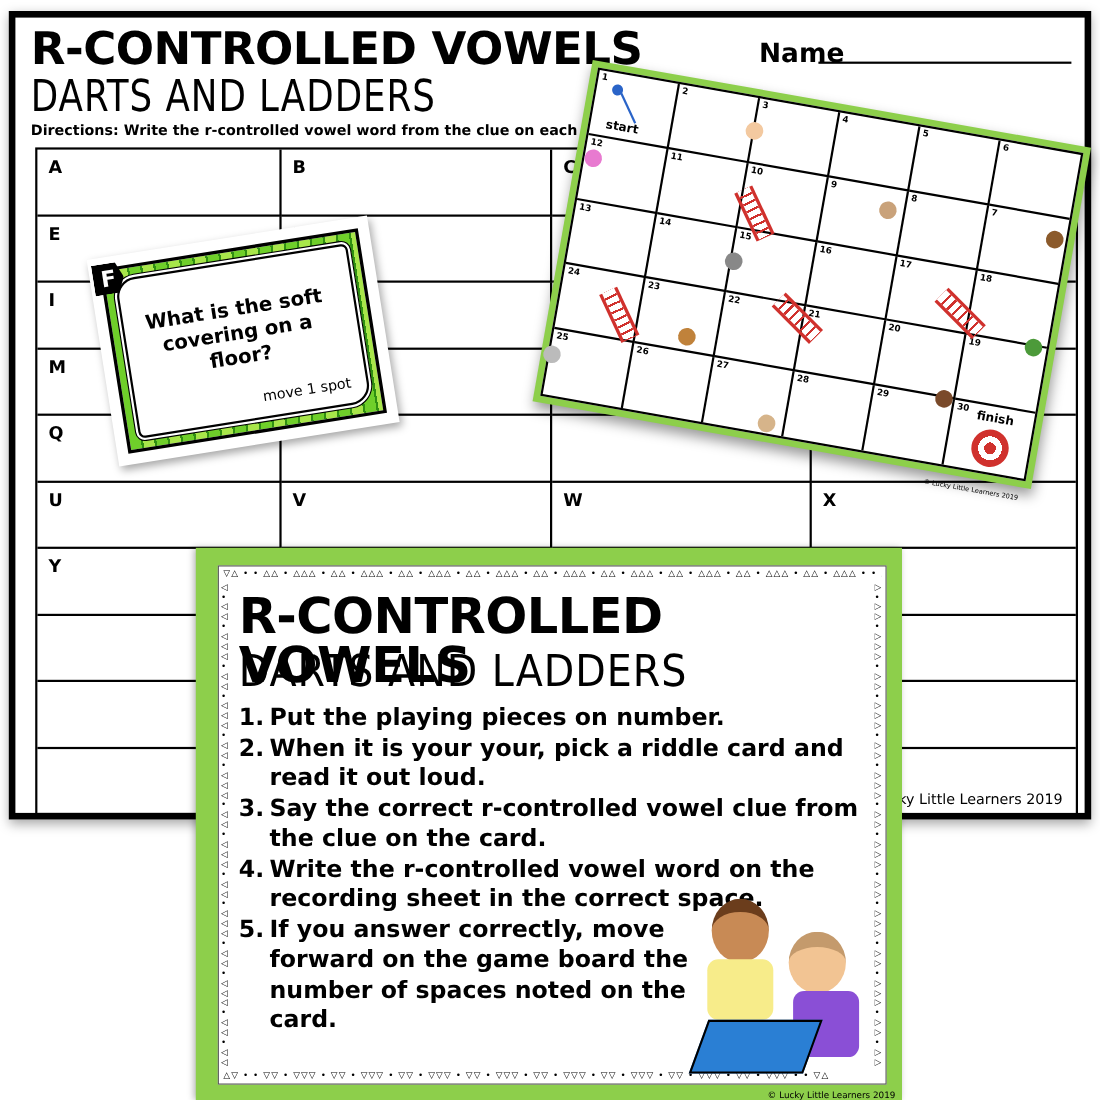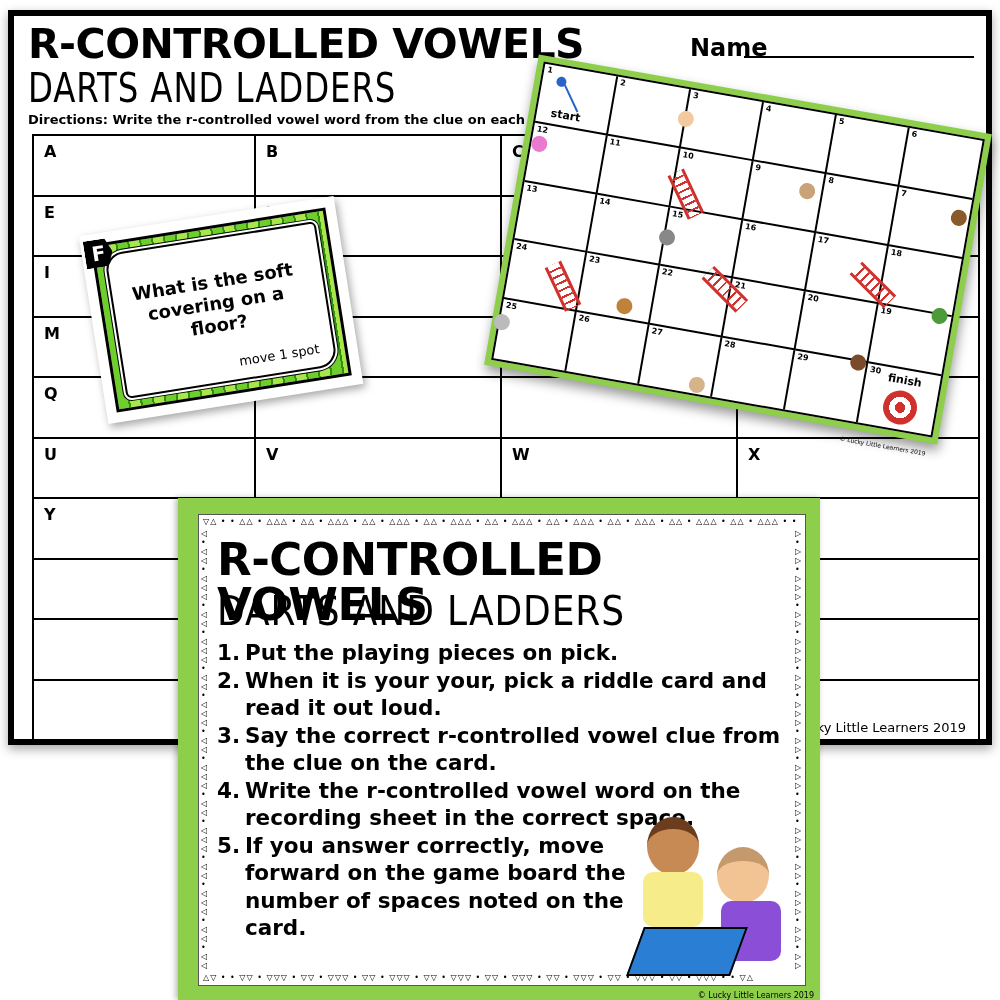--- a/index.html
+++ b/index.html
@@ -242,21 +242,21 @@
   <div class="poster-inner">
     <div class="poster-border-top">▽△ • • △△ • △△△ • △△ • △△△ • △△ • △△△ • △△ • △△△ • △△ • △△△ • △△ • △△△ • △△ • △△△ • △△ • △△△ • △△ • △△△ • • △▽</div>
     <div class="poster-border-bottom">△▽ • • ▽▽ • ▽▽▽ • ▽▽ • ▽▽▽ • ▽▽ • ▽▽▽ • ▽▽ • ▽▽▽ • ▽▽ • ▽▽▽ • ▽▽ • ▽▽▽ • ▽▽ • ▽▽▽ • ▽▽ • ▽▽▽ • • ▽△</div>
     <div class="poster-border-left">◁•◁◁•◁◁◁•◁◁•◁◁◁•◁◁•◁◁◁•◁◁•◁◁◁•◁◁•◁◁◁•◁◁•◁◁◁•◁◁•◁◁◁•◁◁•◁◁◁•◁◁•◁◁◁</div>
     <div class="poster-border-right">▷•▷▷•▷▷▷•▷▷•▷▷▷•▷▷•▷▷▷•▷▷•▷▷▷•▷▷•▷▷▷•▷▷•▷▷▷•▷▷•▷▷▷•▷▷•▷▷▷•▷▷•▷▷▷</div>
     <div class="poster-title">R-CONTROLLED VOWELS</div>
     <div class="poster-subtitle">DARTS AND LADDERS</div>
     <ol class="poster-steps">
       <li class="step">
           <span class="step-num">1.</span>
-          <span class="step-text">Put the playing pieces on pick.</span>
+          <span class="step-text">Put the playing pieces on number.</span>
         </li>
       <li class="step">
           <span class="step-num">2.</span>
           <span class="step-text">When it is your your, pick a riddle card and read it out loud.</span>
         </li>
       <li class="step">
           <span class="step-num">3.</span>
           <span class="step-text">Say the correct r-controlled vowel clue from the clue on the card.</span>
         </li>
       <li class="step">

